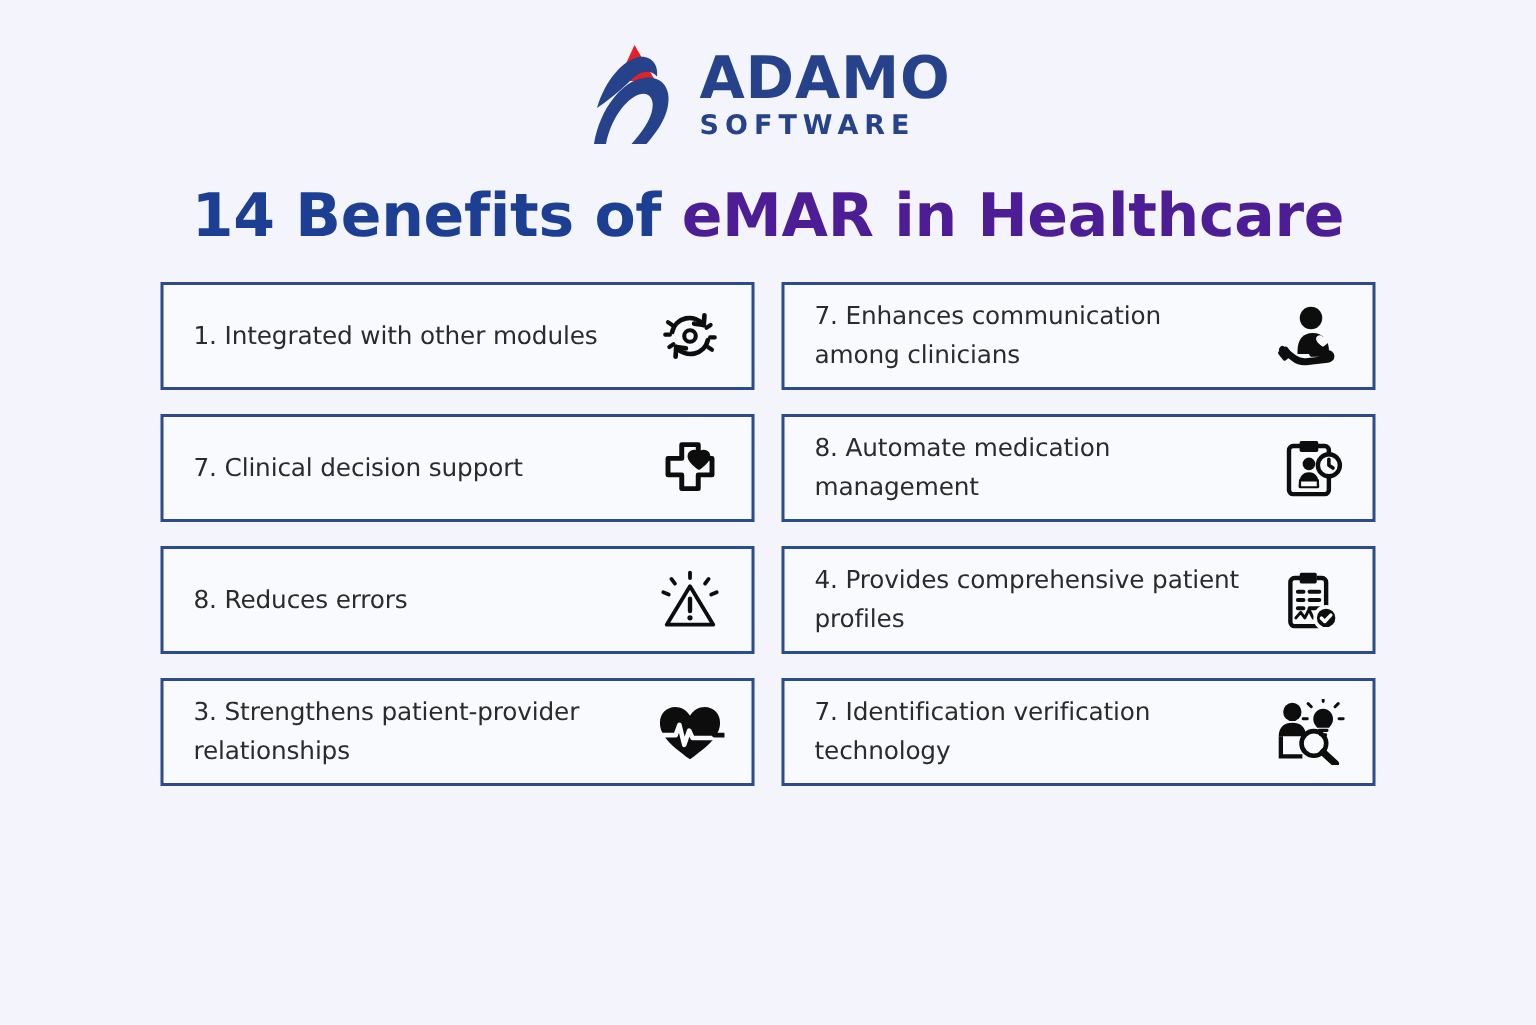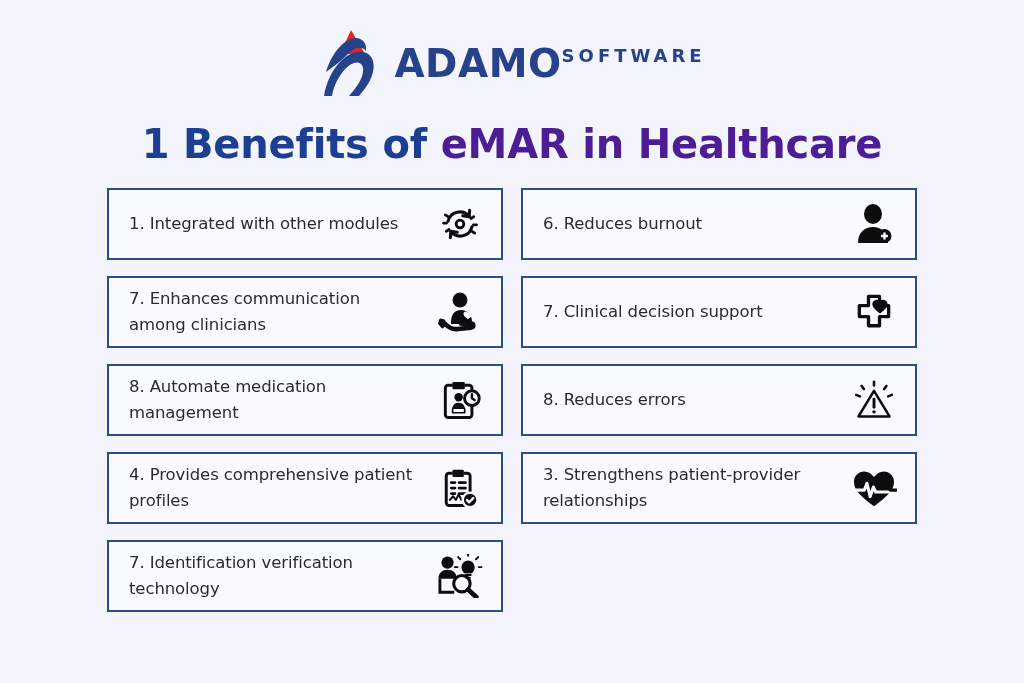--- a/index.html
+++ b/index.html
@@ -32,20 +32,21 @@
     gap: 14px;
   }
   .logo-mark {
     width: 62px;
     height: 74px;
     flex: 0 0 auto;
     display: block;
   }
   .logo-words {
     display: flex;
+    flex-direction: column;
     justify-content: space-between;
     line-height: 1;
   }
   .logo-adamo {
     font-size: 39px;
     font-weight: bold;
     color: #26428b;
     letter-spacing: 0.5px;
     font-family: "DejaVu Sans", sans-serif;
   }
@@ -127,21 +128,21 @@
         <path d="M6 70 C10 46 25 28 39 26 C52 24 58 34 55 46 C53 55 47 63 41 70 L31 70 C38 62 44 54 45 46 C46 39 42 35 36 37 C27 40 17 54 14 70 Z" fill="#26428b"></path>
       </svg>
     </span>
     <span class="logo-words">
       <span class="logo-adamo">ADAMO</span>
       <span class="logo-software">SOFTWARE</span>
     </span>
   </div>
 
   <div class="title">
-    <span class="t-navy">1 Benefits of </span><span class="t-red">eMAR in Healthcare</span>
+    <span class="t-navy">14 Benefits of </span><span class="t-red">eMAR in Healthcare</span>
   </div>
 
   <div class="grid">
 
     <div class="card">
       <span class="card-text">1. Integrated with other modules</span>
       <span class="card-icon">
         <svg width="44" height="44" viewBox="0 0 48 48" fill="none" stroke="currentColor" stroke-width="3.4" stroke-linecap="round">
           <path d="M34 16 A13 13 0 0 0 11 21"></path>
           <path d="M14 32 A13 13 0 0 0 37 27"></path>
@@ -149,31 +150,20 @@
           <path d="M14 32 L21 33 M14 32 L13.5 39"></path>
           <g stroke-width="3">
             <path d="M8 14 l3 2 M6 23 l3.4 0 M9 32 l3 -2"></path>
             <path d="M40 34 l-3 -2 M42 25 l-3.4 0 M39 16 l-3 2"></path>
           </g>
           <circle cx="24" cy="24" r="4.2" stroke-width="3"></circle>
         </svg>
       </span>
     </div>
 
-    <div class="card">
-      <span class="card-text">6. Reduces burnout</span>
-      <span class="card-icon">
-        <svg width="40" height="42" viewBox="0 0 40 42" fill="currentColor">
-          <ellipse cx="19" cy="11" rx="9" ry="10"></ellipse>
-          <path d="M4 40 C4 29 11 24 19 24 C27 24 34 29 34 40 Z"></path>
-          <circle cx="30.5" cy="33" r="7" fill="currentColor"></circle>
-          <path d="M29.3 29.6h2.4v2.2h2.2v2.4h-2.2v2.2h-2.4v-2.2h-2.2v-2.4h2.2z" fill="#f9fafd"></path>
-        </svg>
-      </span>
-    </div>
 
     <div class="card">
       <span class="card-text">7. Enhances communication among clinicians</span>
       <span class="card-icon">
         <svg width="44" height="42" viewBox="0 0 44 42" fill="currentColor">
           <circle cx="22" cy="9" r="7.5"></circle>
           <path d="M13 31 C13 23 17 19 23 19 C30 19 34 24 34 31 L34 33 L13 33 Z"></path>
           <path d="M30 21.5c1.6-2 4.6-1 4.6 1.3 0 2.2-2.7 4-4.6 5.4-1.9-1.4-4.6-3.2-4.6-5.4 0-2.3 3-3.3 4.6-1.3z" fill="#f9fafd"></path>
           <path d="M3 30 L11 36 C14 38.4 17 38.4 20 38 L33 36.6 C36.2 36.2 36 32.6 33 32.6 L23 32.6" stroke="currentColor" stroke-width="4.6" fill="none" stroke-linecap="round" stroke-linejoin="round"></path>
           <rect x="1" y="29" width="7.5" height="7.5" rx="1.4" transform="rotate(-38 4.7 32.7)"></rect>

